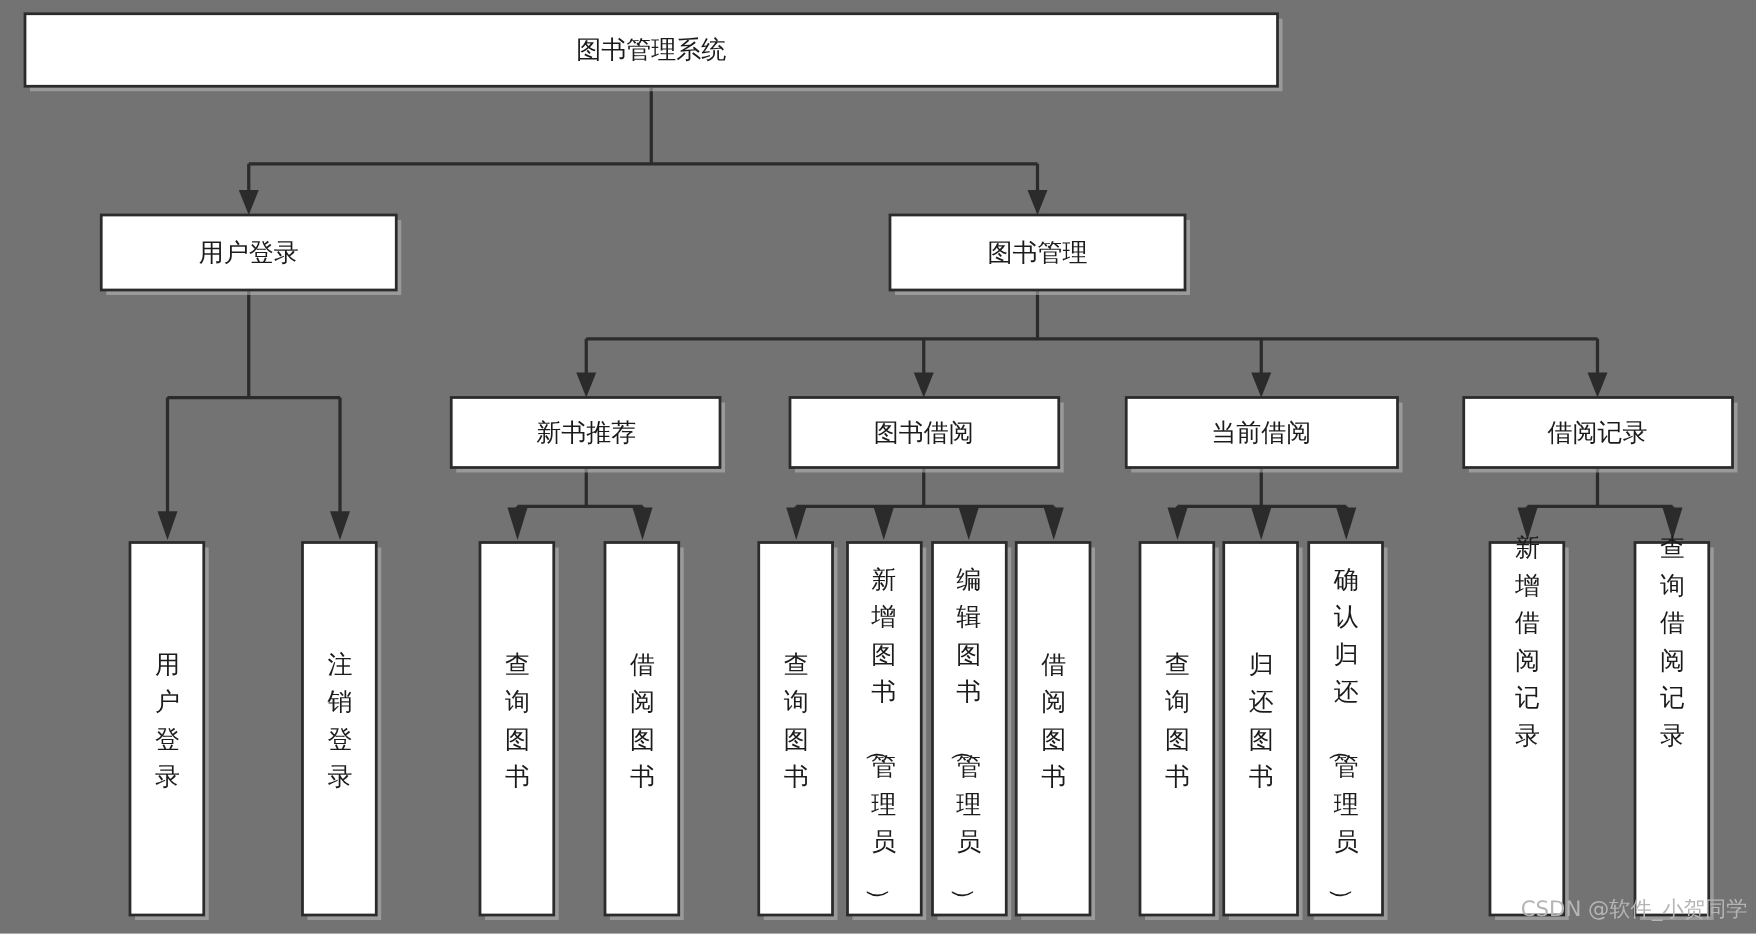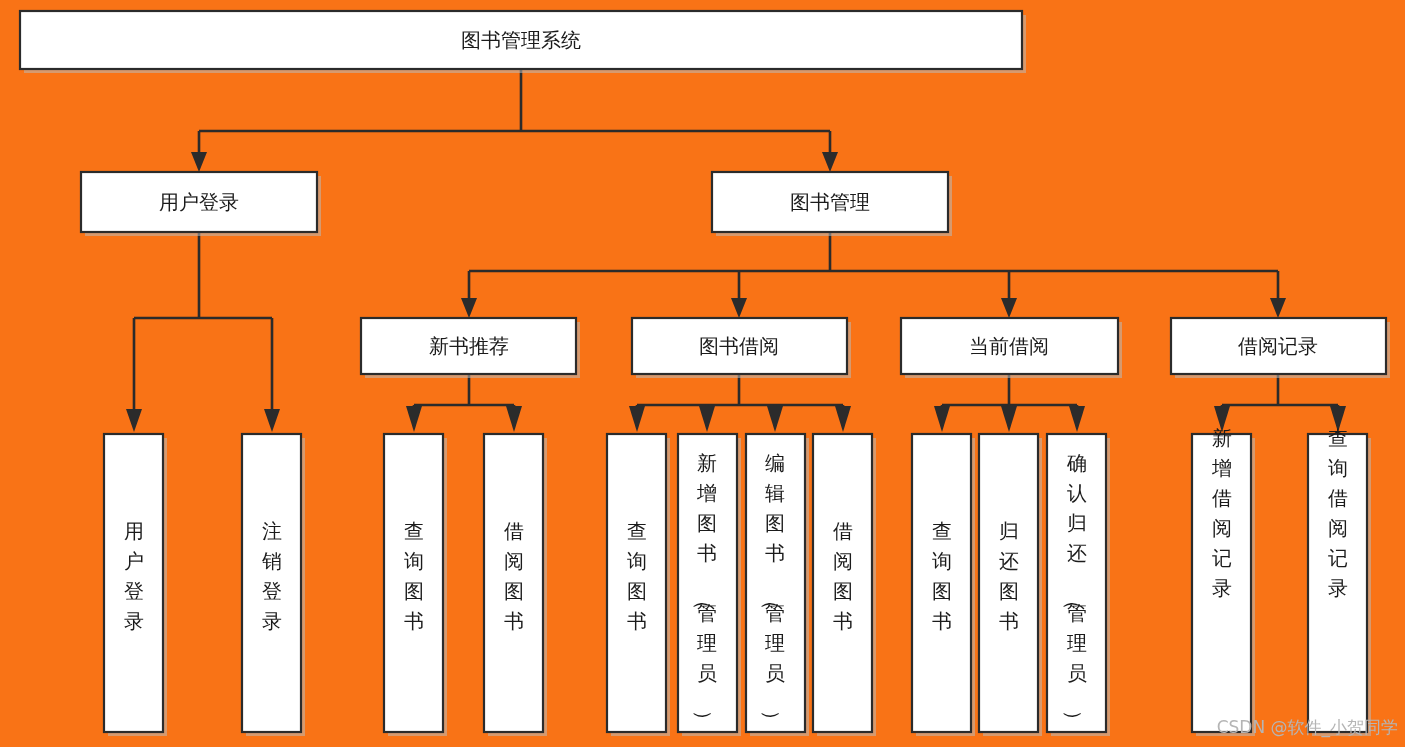--- a/index.html
+++ b/index.html
@@ -10,21 +10,21 @@
   body {
     width: 1405px;
     height: 747px;
     font-family: "DejaVu Sans", "Liberation Sans", sans-serif;
     overflow: hidden;
   }
   #diagram-root {
     position: relative;
     width: 1405px;
     height: 747px;
-    background: #f97316;
+    background: #737373;
   }
   svg#flow-svg {
     position: absolute;
     left: 0;
     top: 0;
     width: 1405px;
     height: 747px;
     display: block;
   }
   .node-box {

